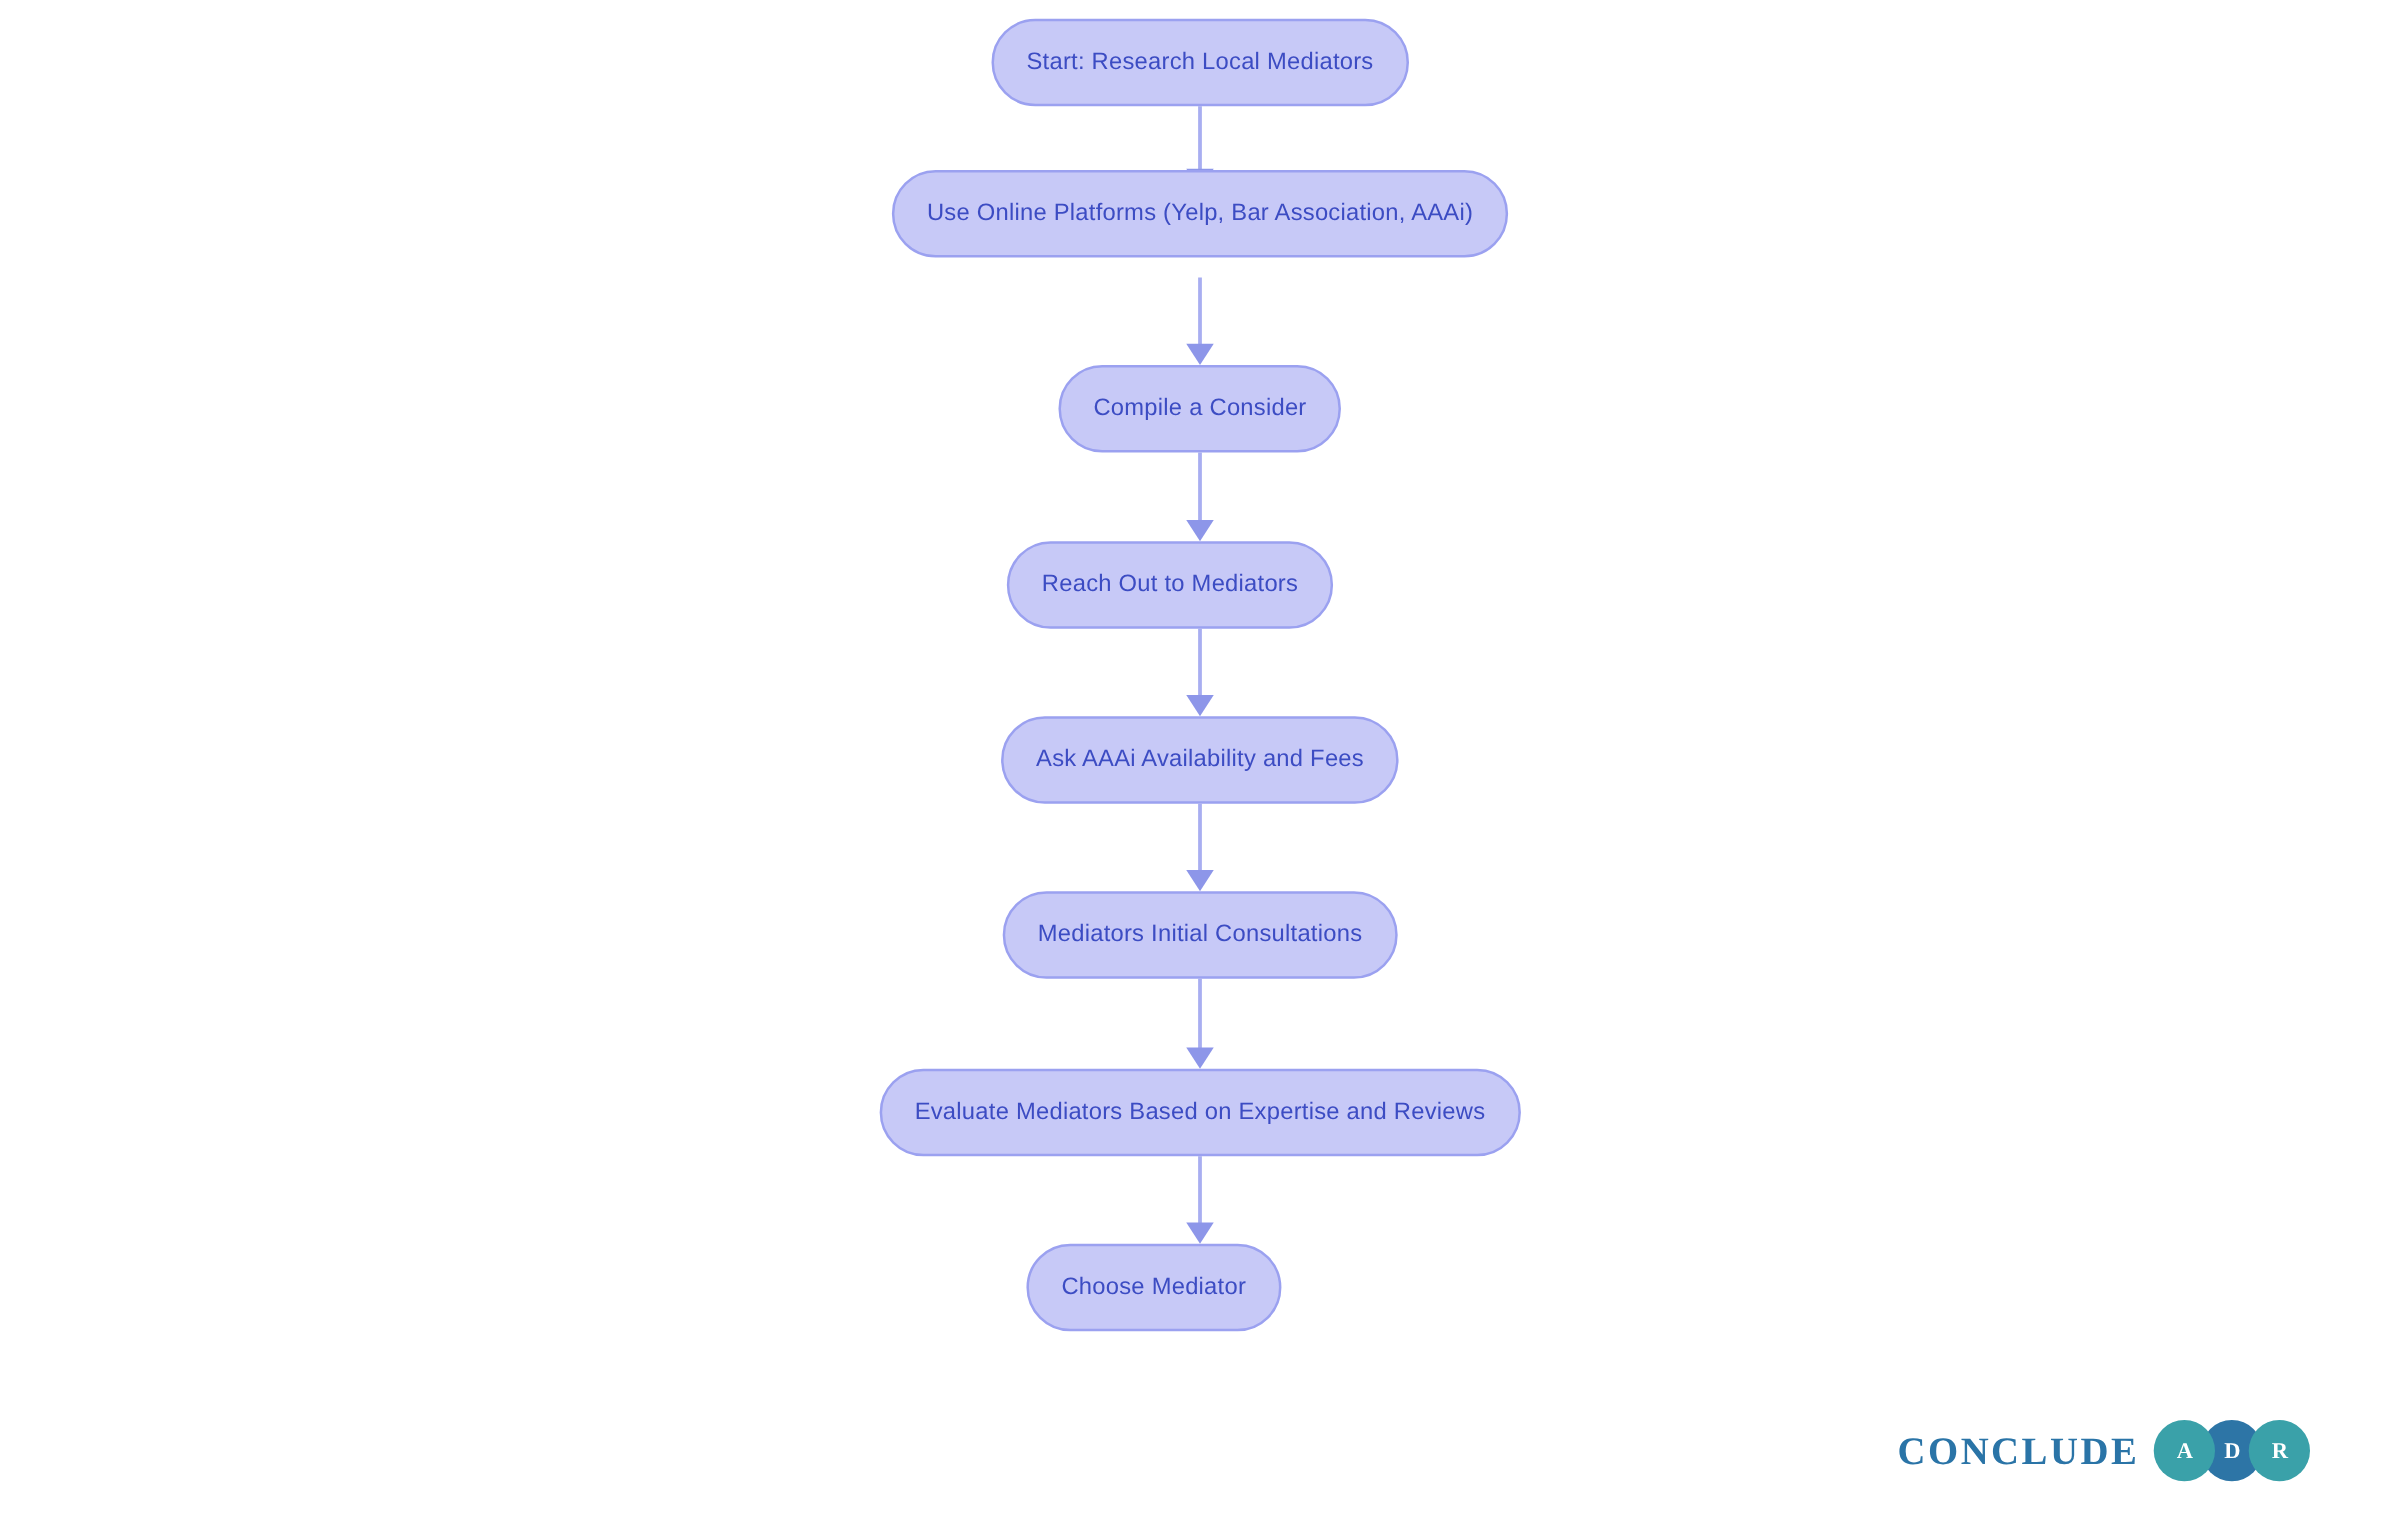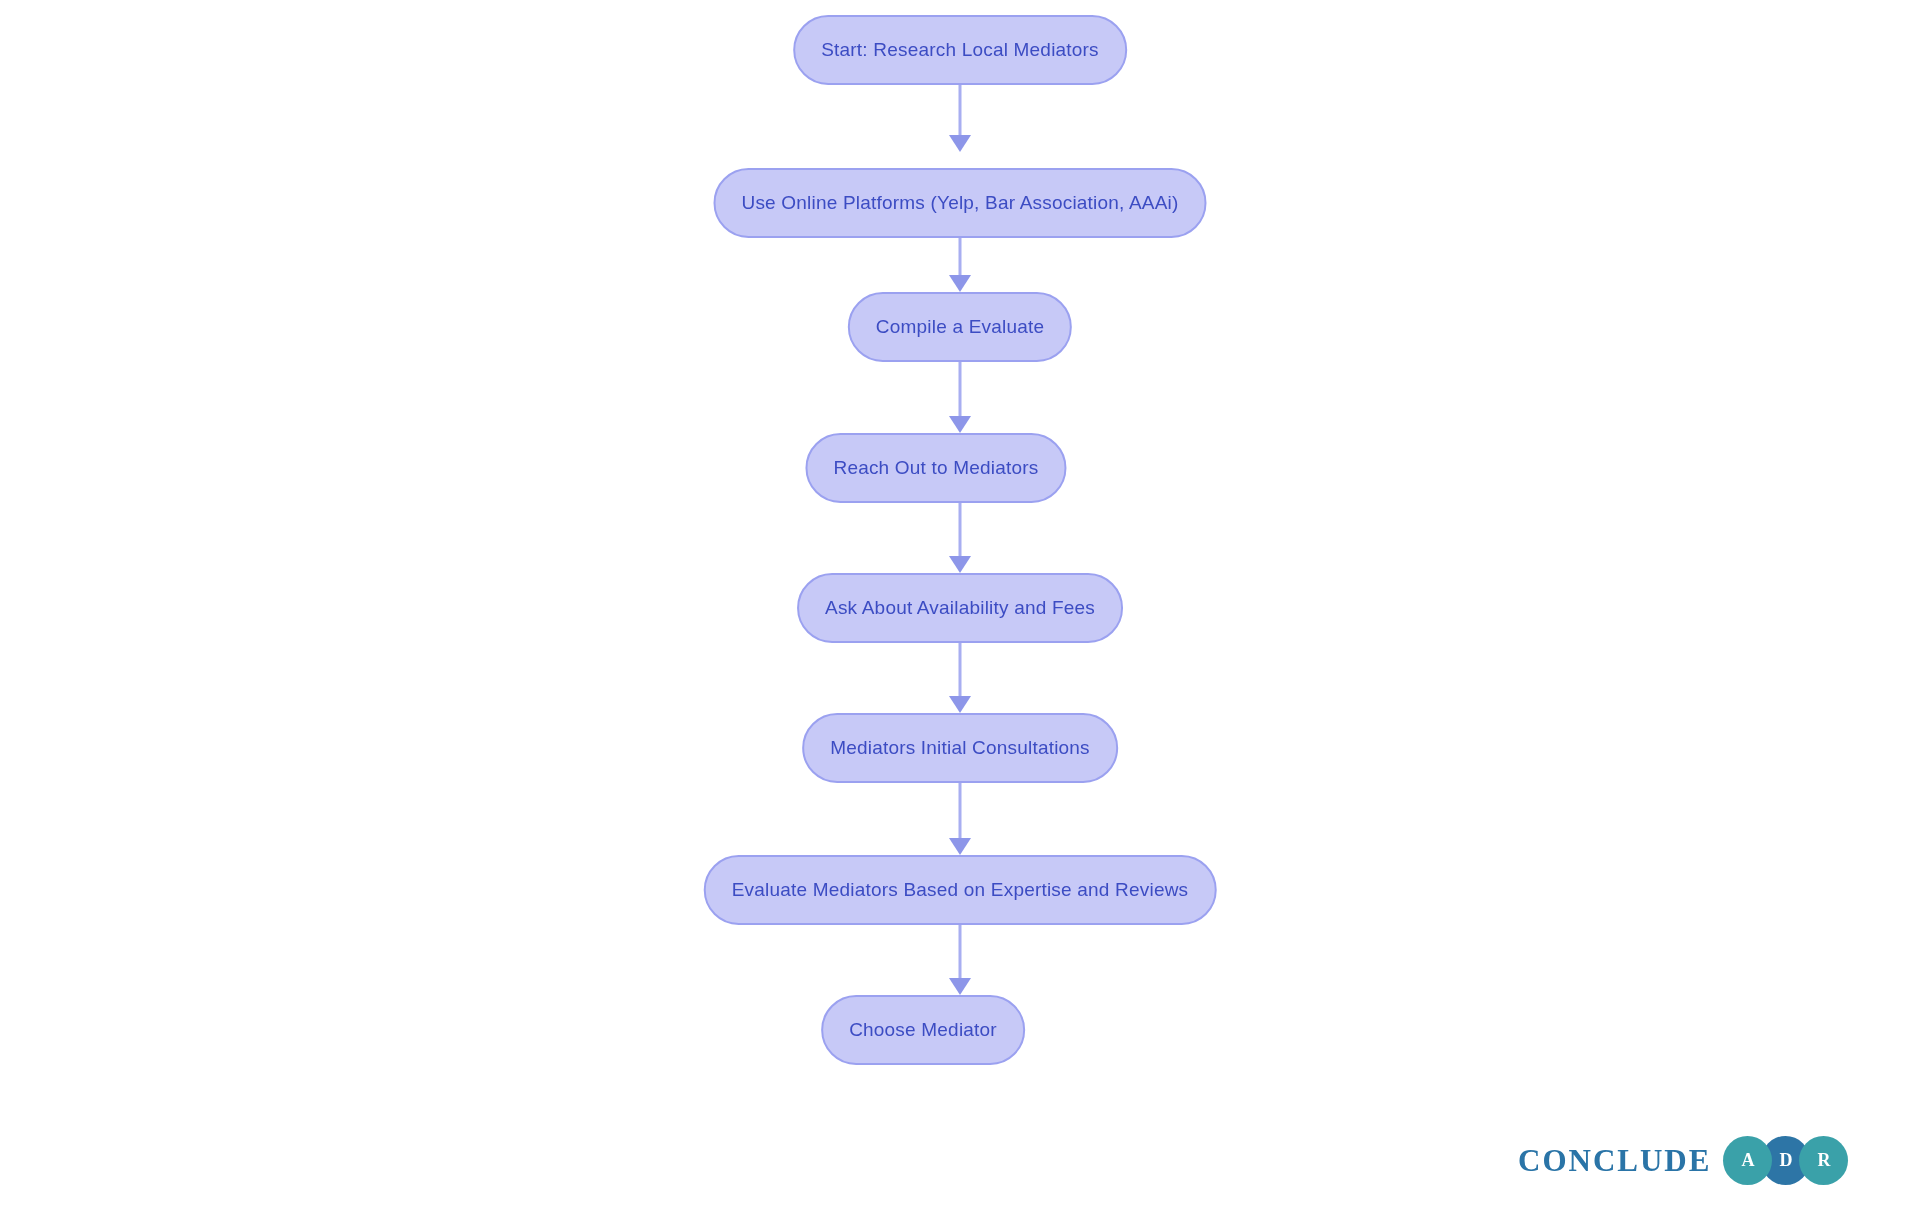--- a/index.html
+++ b/index.html
@@ -127,31 +127,31 @@
       </div>
       <div class="flow-arrow" style="left: 960px; top: 925px; width: 22px; height: 70px;">
         <div class="arrow-line" style="height: 56px;"></div>
         <div class="arrow-head"></div>
       </div>
     </div>
   <div id="nodes-layer">
       <div class="flow-node" style="left: 960px; top: 15px; min-width: 326px;">
         <span>Start: Research Local Mediators</span>
       </div>
-      <div class="flow-node" style="left: 960px; top: 168px; min-width: 478px;">
+      <div class="flow-node" style="left: 960px; top: 136px; min-width: 478px;">
         <span>Use Online Platforms (Yelp, Bar Association, AAAi)</span>
       </div>
       <div class="flow-node" style="left: 960px; top: 292px; min-width: 216px;">
-        <span>Compile a Evaluate</span>
+        <span>Compile a Consider</span>
       </div>
       <div class="flow-node" style="left: 936px; top: 433px; min-width: 256px;">
         <span>Reach Out to Mediators</span>
       </div>
       <div class="flow-node" style="left: 960px; top: 573px; min-width: 314px;">
-        <span>Ask About Availability and Fees</span>
+        <span>Ask AAAi Availability and Fees</span>
       </div>
       <div class="flow-node" style="left: 960px; top: 713px; min-width: 302px;">
         <span>Mediators Initial Consultations</span>
       </div>
       <div class="flow-node" style="left: 960px; top: 855px; min-width: 494px;">
         <span>Evaluate Mediators Based on Expertise and Reviews</span>
       </div>
       <div class="flow-node" style="left: 923px; top: 995px; min-width: 198px;">
         <span>Choose Mediator</span>
       </div>

